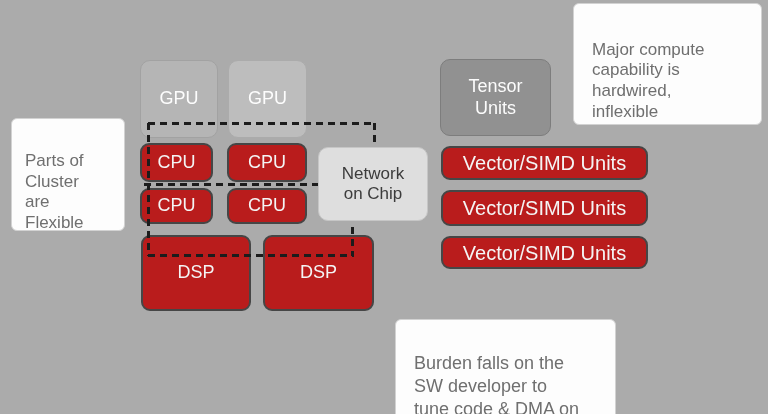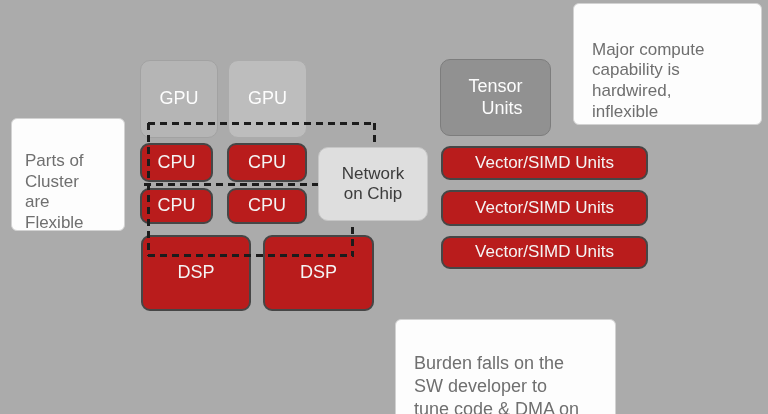--- a/index.html
+++ b/index.html
@@ -23,41 +23,41 @@
     line-height:1.2;
   }
   
   .light1{background:#b5b5b5;border:1px solid #a2a2a2;border-radius:10px;color:#fdfdfd;font-size:18px;}
   .light2{background:#bdbdbd;border:1px solid #ababab;border-radius:10px;color:#fdfdfd;font-size:18px;}
   
   .medium{background:#9a9a9a;border:1px solid #828282;border-radius:10px;color:#fcfcfc;font-size:18px;}
   .medium2{background:#919191;border:1px solid #7d7d7d;border-radius:10px;color:#fcfcfc;font-size:18px;}
   
   .dark{background:#b91c1c;border:2px solid #464646;border-radius:9px;color:#f4f4f4;font-size:18px;}
-  .dark-sm{font-size:17px;}
+  .dark-sm{font-size:20px;}
   
   .noc{background:#dedede;border:1px solid #c6c6c6;border-radius:10px;color:#3c3c3c;font-size:17px;z-index:6;}
   
   .callout{
     position:absolute;
     background:#fdfdfd;
     border:1px solid #d2d2d2;
     border-radius:6px;
     box-sizing:border-box;
     color:#6f6f6f;
     white-space:pre-line;
     z-index:4;
   }
   .callout .txt{display:block;}
 
   
   #gpu-1   {left:140px;top:60px; width:78px; height:78px;}
   #gpu-2   {left:228px;top:60px; width:79px; height:78px;}
   #memory  {left:317px;top:59px; width:113px;height:77px;}
-  #tensor  {left:440px;top:59px; width:111px;height:77px;text-align:right;}
+  #tensor  {left:440px;top:59px; width:111px;height:77px;}
   #cpu-1   {left:140px;top:143px;width:73px; height:39px;}
   #cpu-2   {left:227px;top:143px;width:80px; height:39px;}
   #cpu-3   {left:140px;top:188px;width:73px; height:36px;}
   #cpu-4   {left:227px;top:188px;width:80px; height:36px;}
   #noc     {left:318px;top:147px;width:110px;height:74px;}
   #vec-1   {left:441px;top:146px;width:207px;height:34px;}
   #vec-2   {left:441px;top:190px;width:207px;height:36px;}
   #vec-3   {left:441px;top:236px;width:207px;height:33px;}
   #dsp-1   {left:141px;top:235px;width:110px;height:76px;}
   #dsp-2   {left:263px;top:235px;width:111px;height:76px;}

